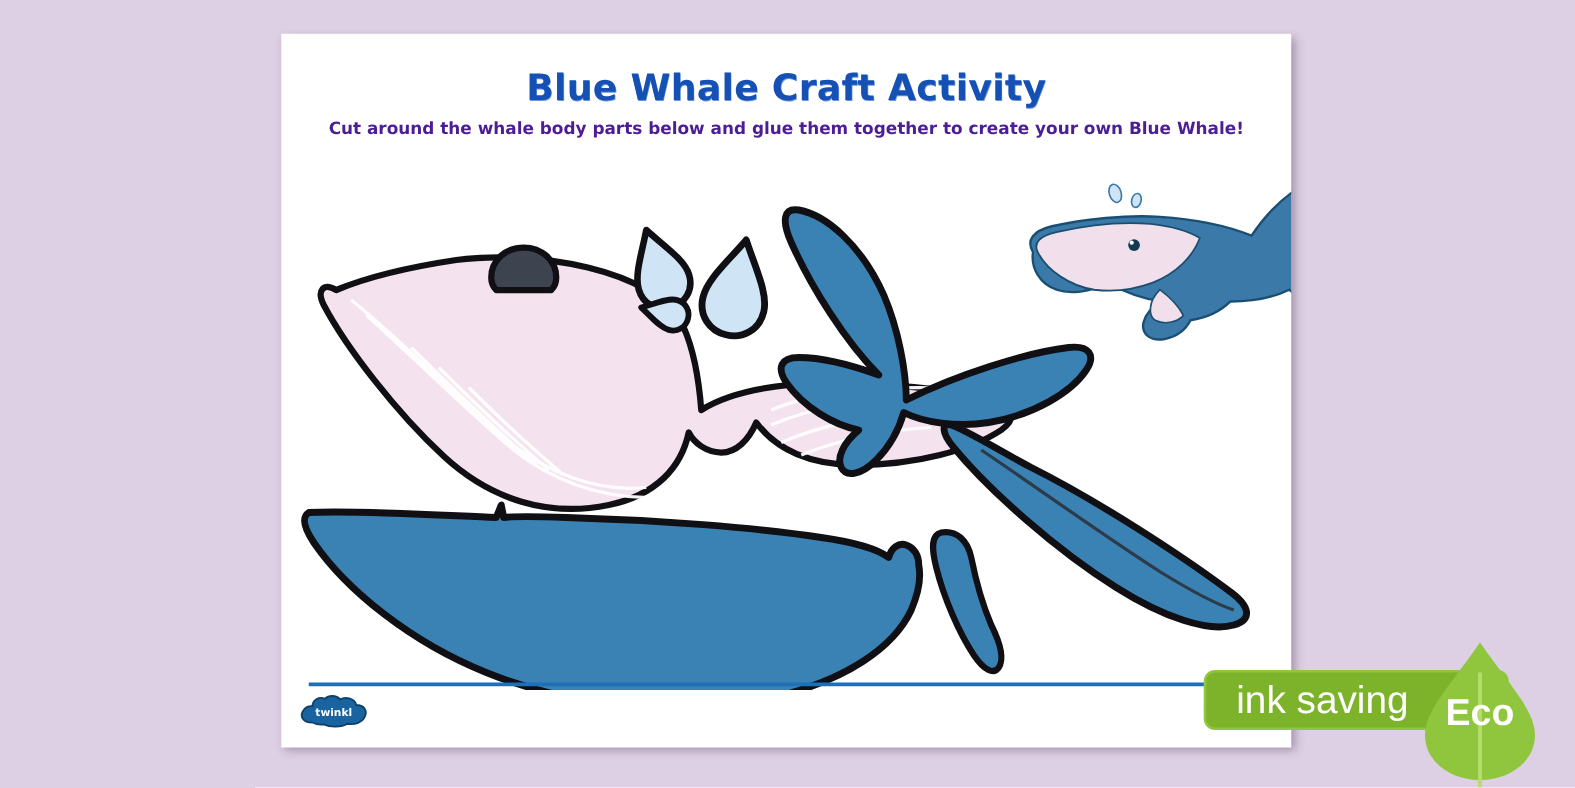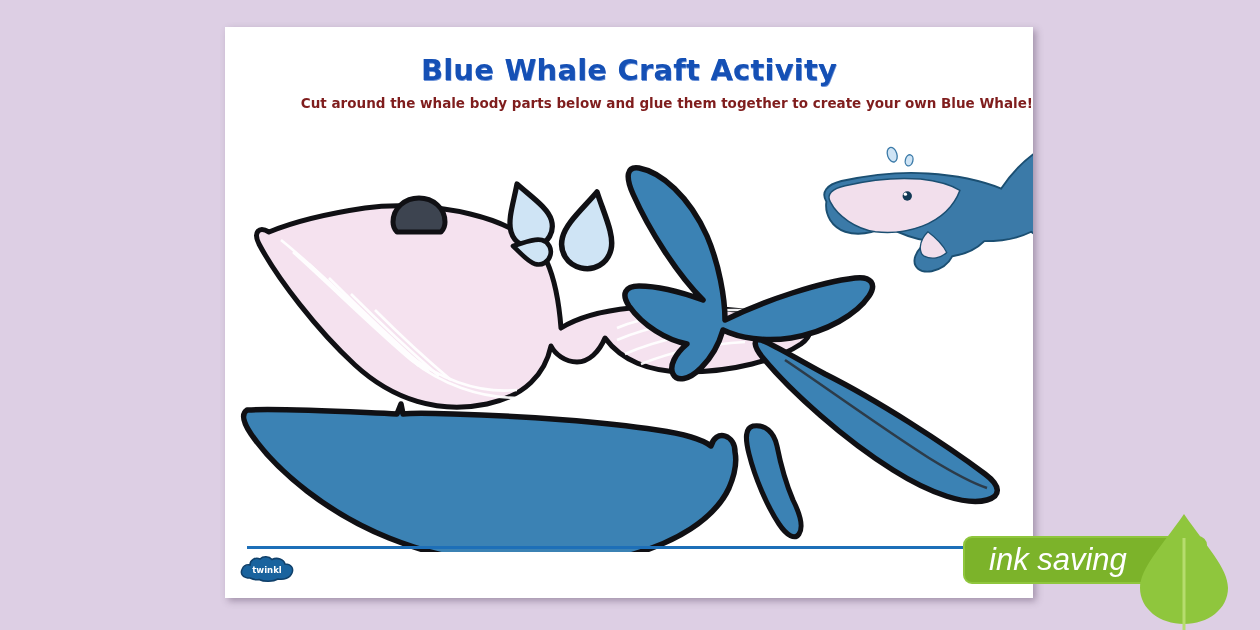--- a/index.html
+++ b/index.html
@@ -22,22 +22,22 @@
     text-align:center;
     color:#1550b5;
     font-size:29px;
     font-weight:bold;
     letter-spacing:0.2px;
     font-family:"DejaVu Sans", sans-serif;
     text-shadow:0.5px 0.5px 0 #6d93d8;
   }
   #subtitle{
     position:absolute;left:0;top:68px;width:100%;
-    text-align:right;
-    color:#7f1d1d;
+    text-align:center;
+    color:#4c1d95;
     font-size:13.5px;
     font-weight:bold;
     font-family:"DejaVu Sans", sans-serif;
   }
   #artboard{position:absolute;left:0;top:95px;width:808px;height:430px;}
   #artboard svg{display:block;width:808px;height:430px;}
   #footer-rule{
     position:absolute;left:22px;top:519px;width:764px;height:3px;
     background:#1d6fb8;
   }
@@ -50,21 +50,21 @@
     font-weight:bold;
     color:#1550b5;
     letter-spacing:-0.2px;
     white-space:nowrap;
     overflow:hidden;
     font-family:"DejaVu Sans", sans-serif;
   }
   #eco-badge{
     position:absolute;left:963px;top:532px;
     height:56px;
-    display:flex;align-items:center;font-style:italic;
+    display:flex;align-items:center;
   }
   #eco-bar{
     background:#7cb32a;
     border:2px solid #8fc63d;
     border-radius:9px;
     height:48px;
     padding:0 78px 0 24px;
     display:flex;align-items:center;
     box-sizing:border-box;
   }
@@ -217,13 +217,14 @@
 <div id="eco-badge">
   <div id="eco-bar">
     <span>ink saving</span>
   </div>
   <div id="eco-leaf">
     <svg viewBox="0 0 96 118" width="96" height="118" xmlns="http://www.w3.org/2000/svg">
       <path d="M48,2 C70,34 92,56 92,76 C92,97 72,112 48,112 C24,112 4,97 4,76 C4,56 26,34 48,2 Z" fill="#8fc63d"></path>
       <line x1="48" y1="26" x2="48" y2="118" stroke="#b6dd6e" stroke-width="3"></line>
     </svg>
   </div>
+  <div id="eco-leaf-label">Eco</div>
 </div>
 
 </body></html>

